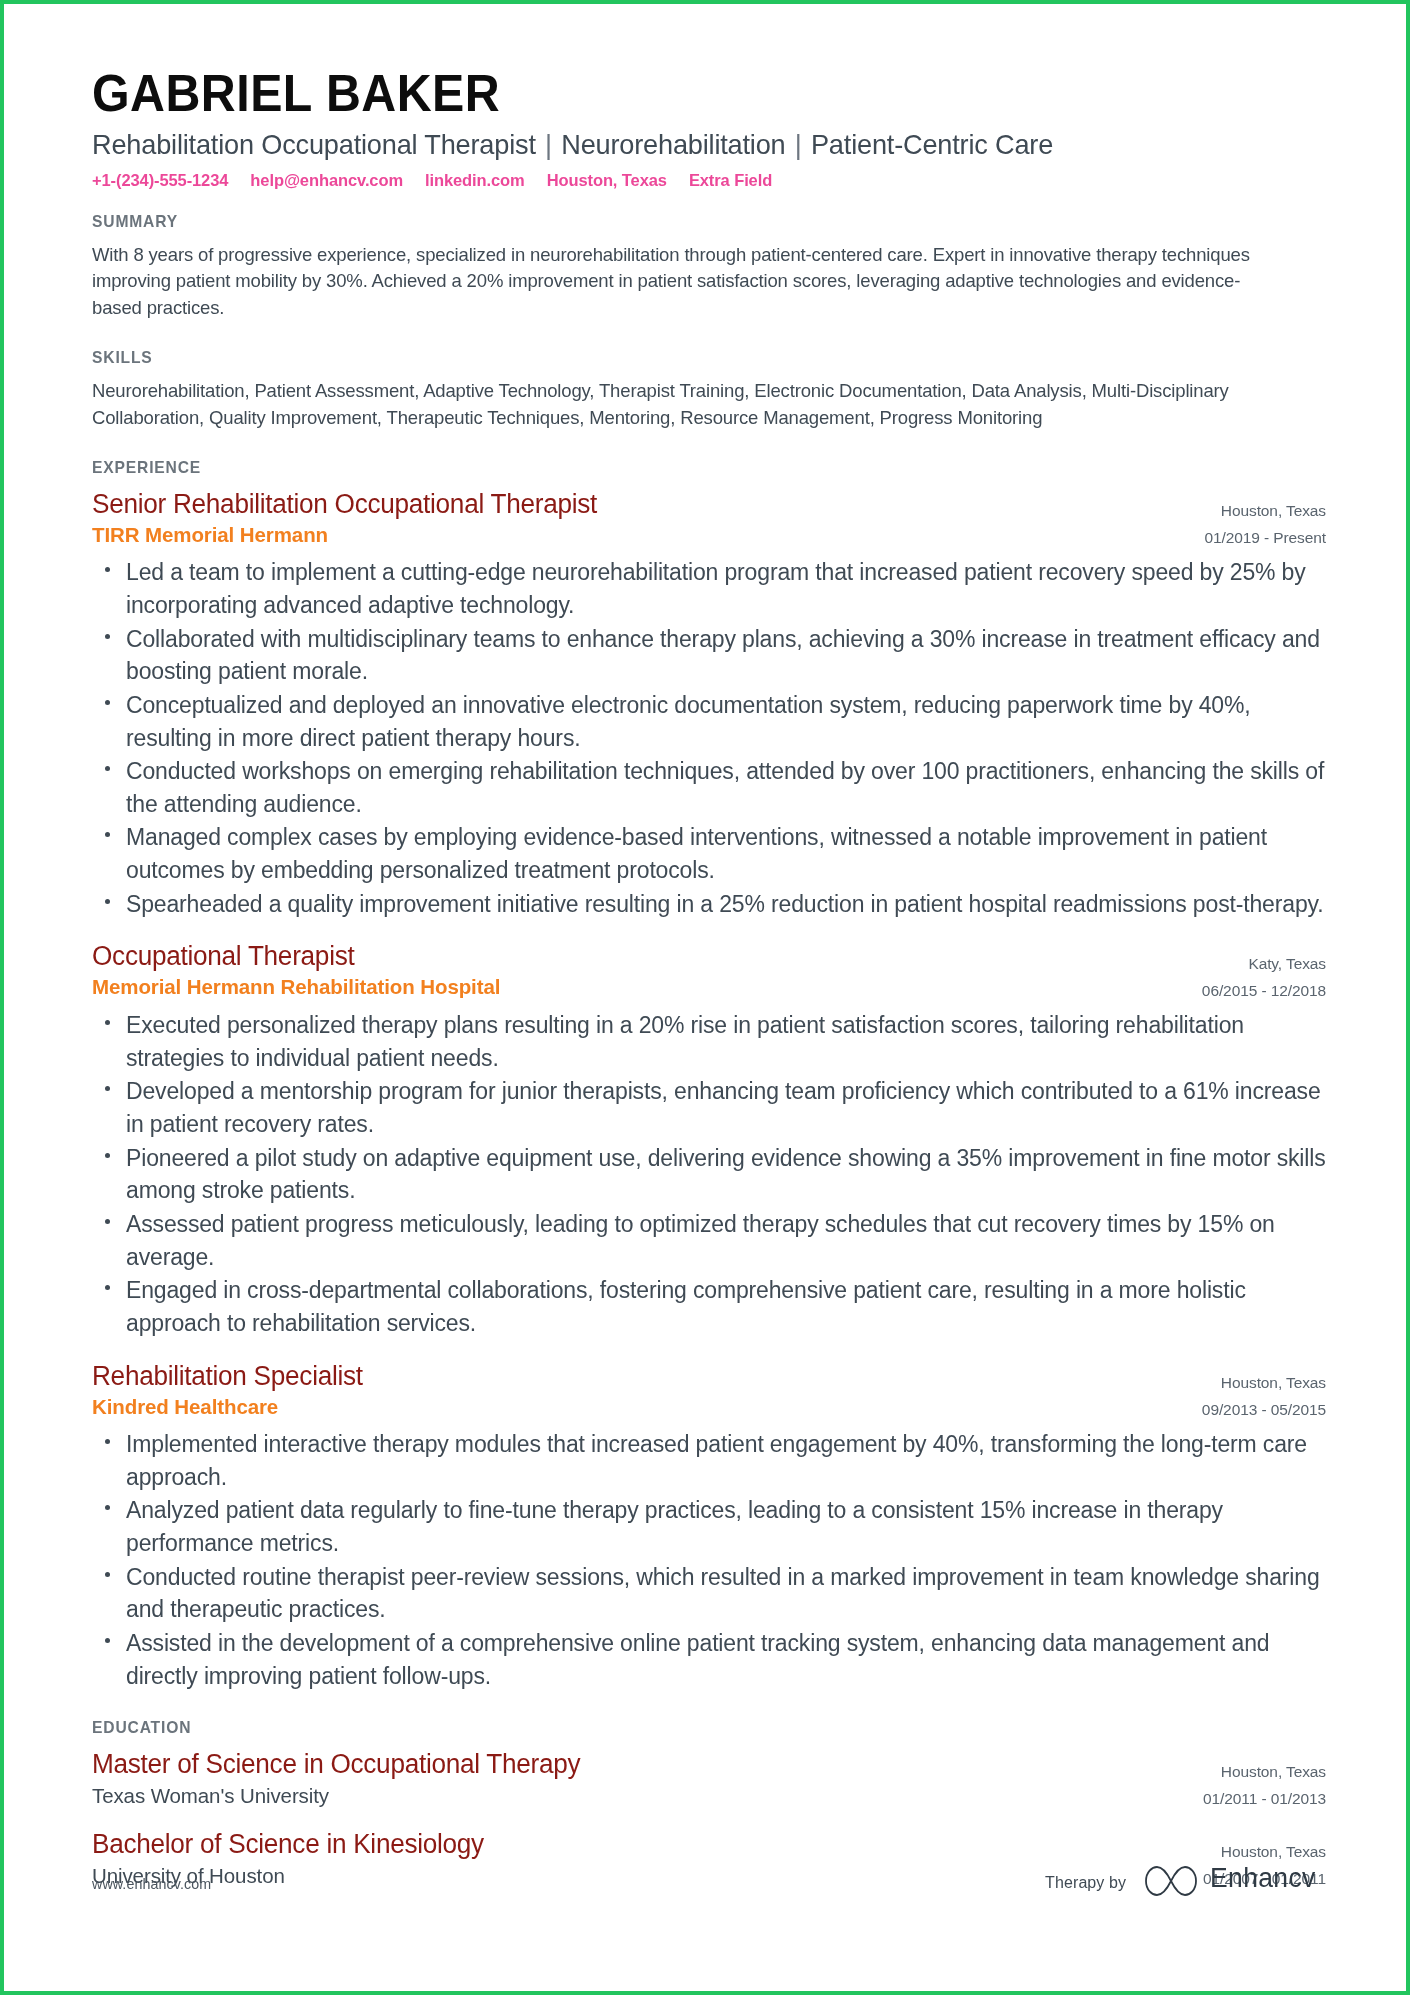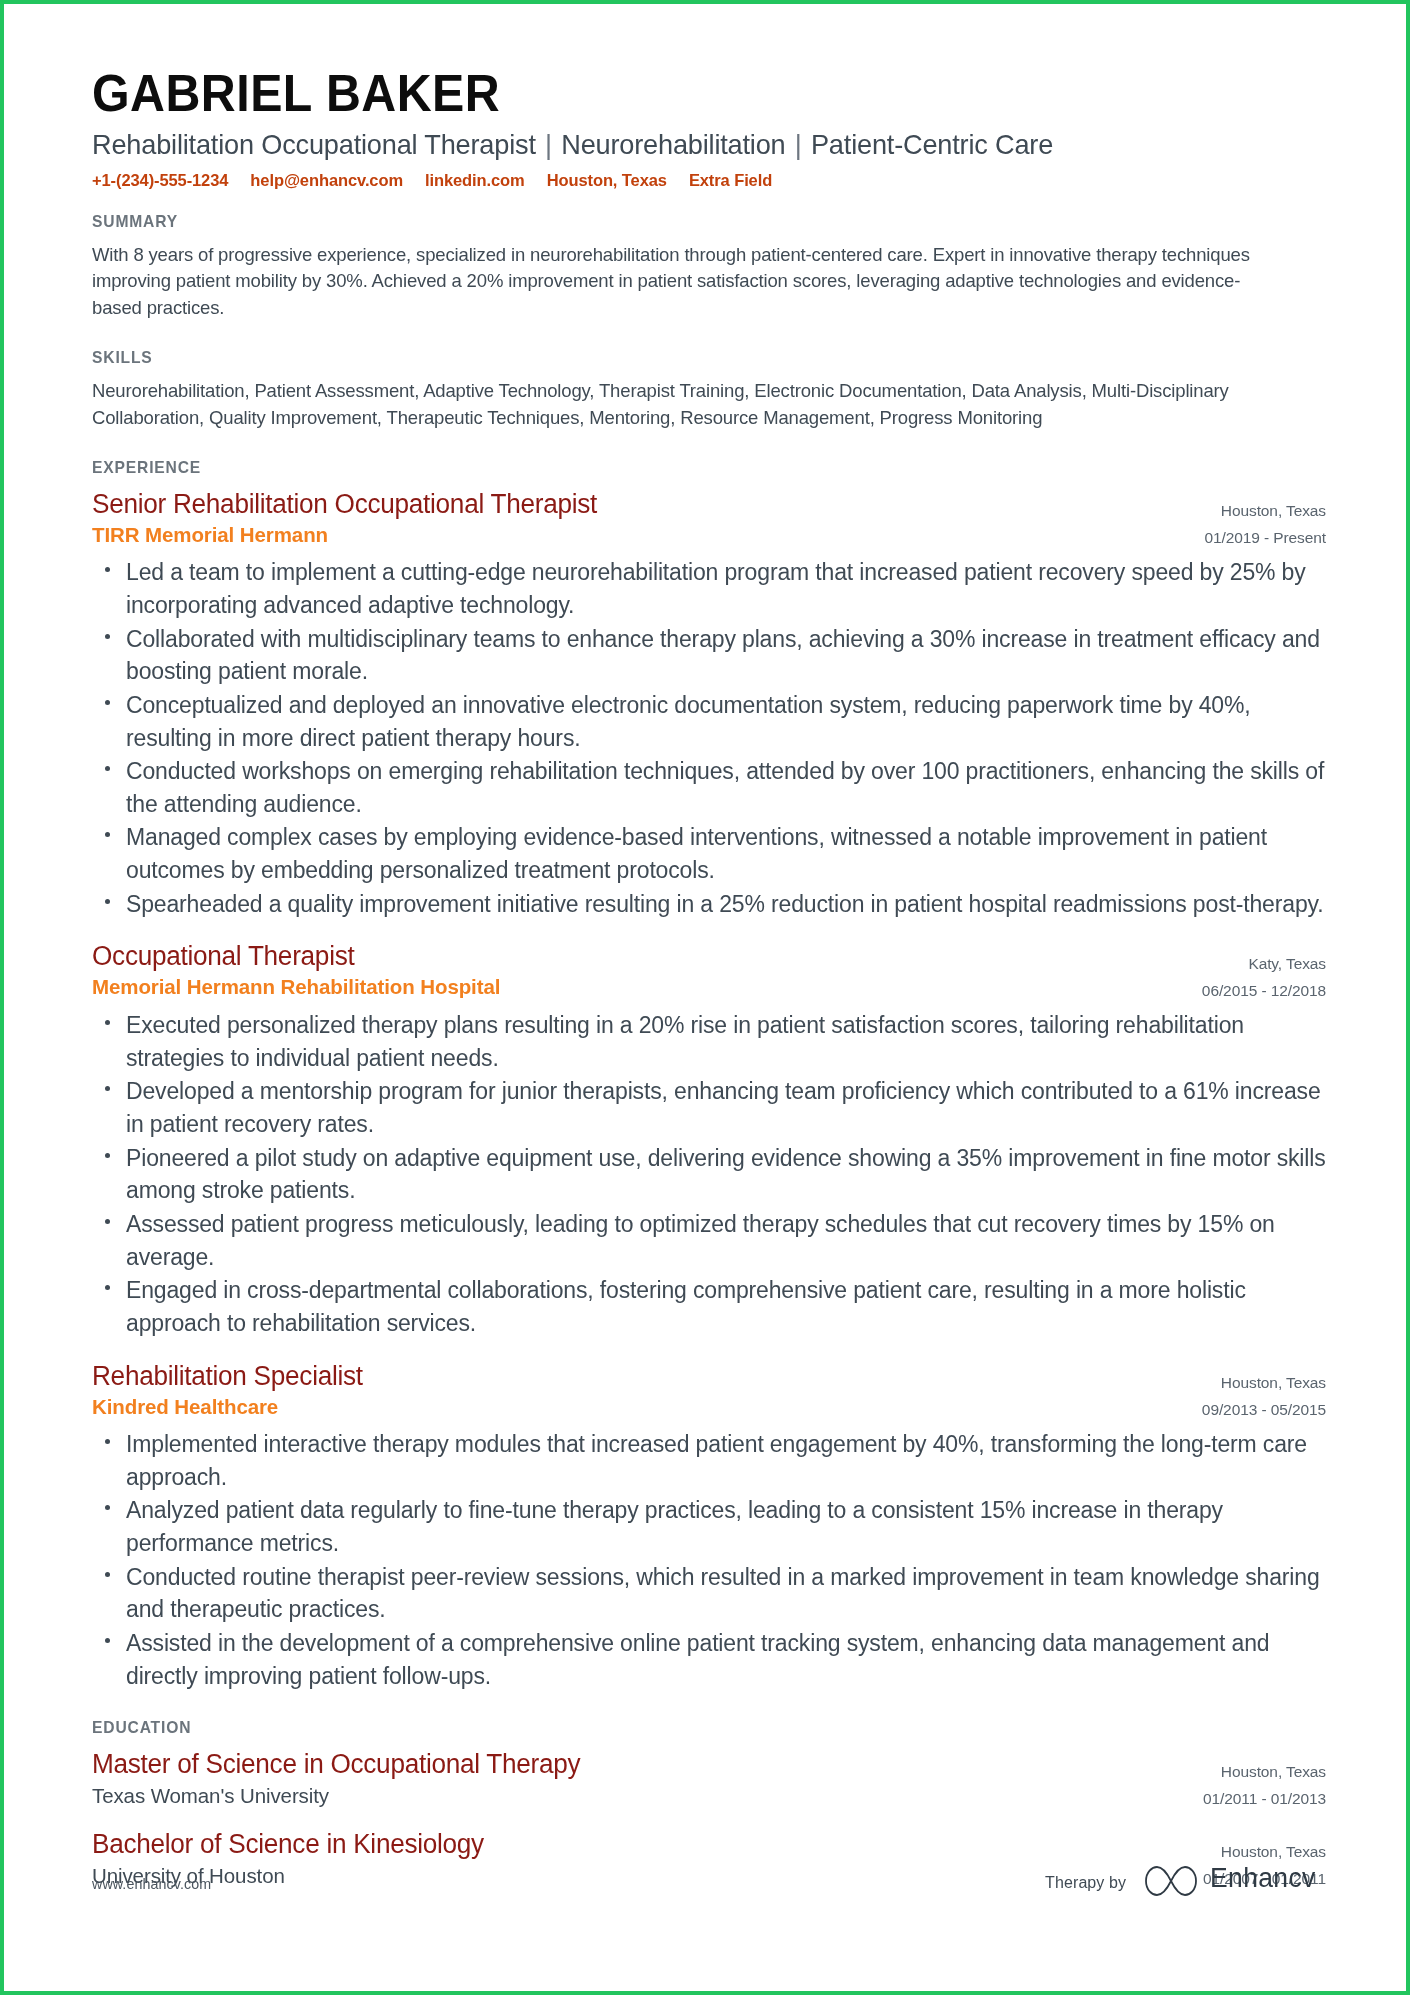--- a/index.html
+++ b/index.html
@@ -59,21 +59,21 @@
     transform: scaleX(0.97);
     transform-origin: left center;
   }
   .headline .sep {
     color: #6d7680;
     padding: 0 2px;
     font-weight: 300;
   }
   .contact {
     font-size: 16.5px;
-    color: #c2410c;
+    color: #ec4899;
     font-weight: 600;
     letter-spacing: -0.1px;
     margin-bottom: 22px;
     white-space: nowrap;
   }
   .contact .citem { margin-right: 22px; display: inline-block; }
   .contact .citem:last-child { margin-right: 0; }
 
   
   .sec-title {

